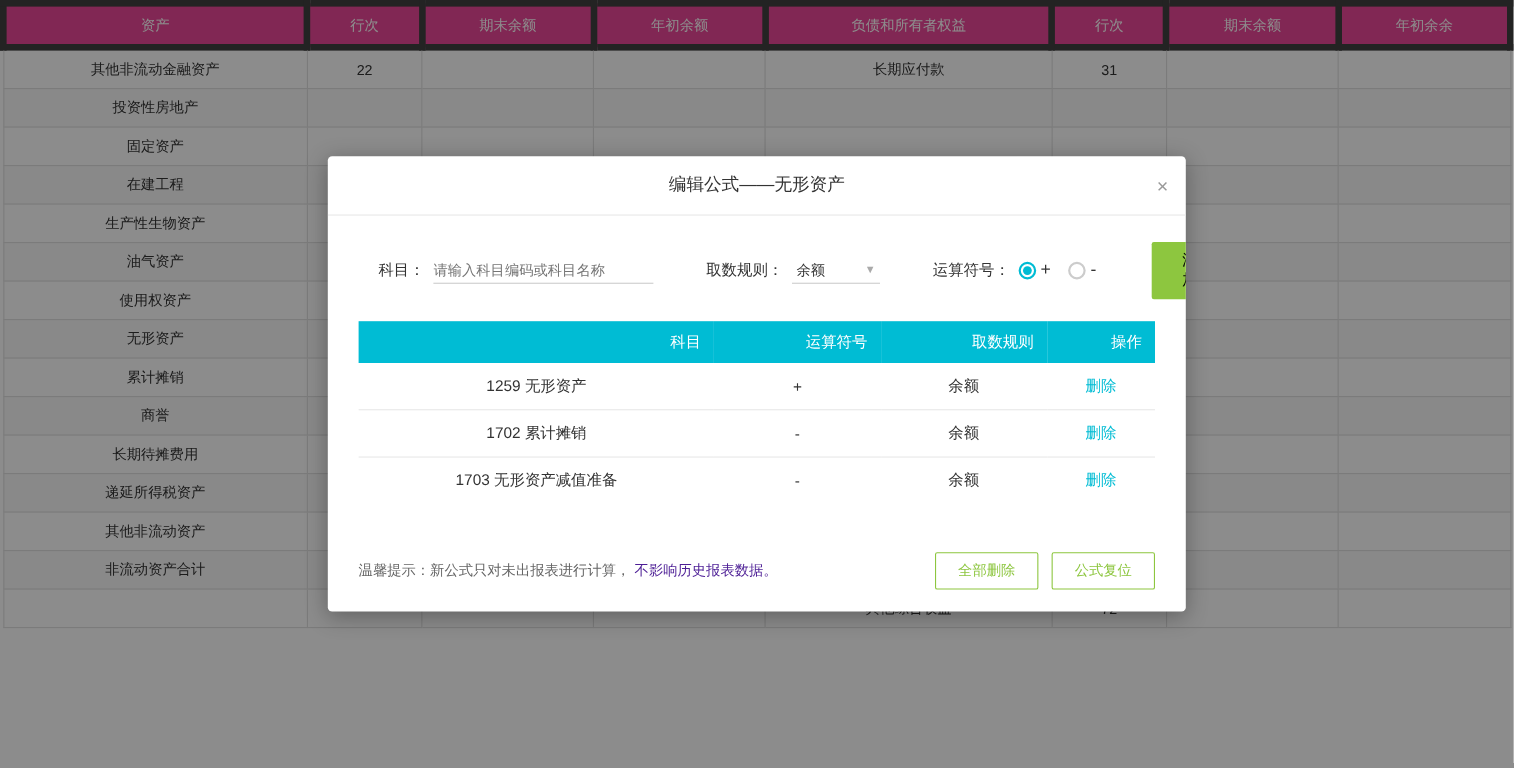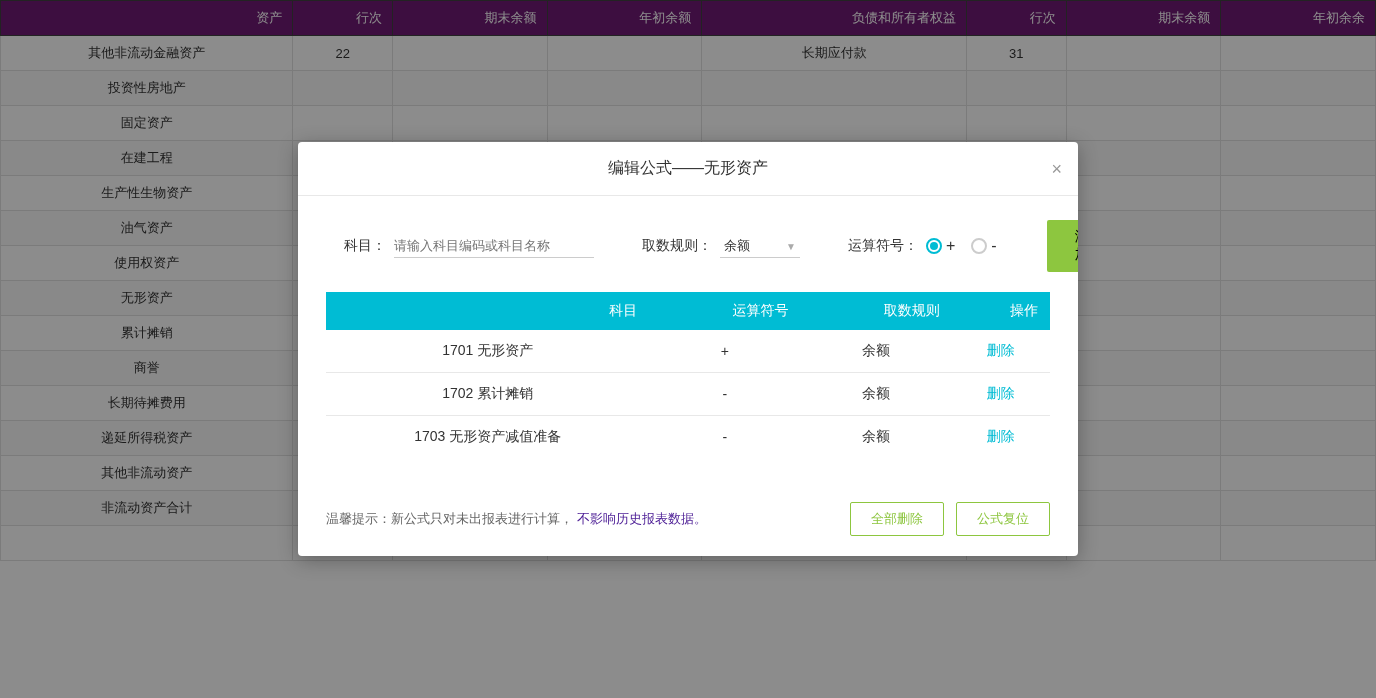--- a/index.html
+++ b/index.html
@@ -20,25 +20,25 @@
       background: #fff;
     }
 
     .bg-table {
       width: 100%;
       border-collapse: collapse;
       font-size: 13px;
     }
 
     .bg-table th {
-      background: #701a75;
+      background: #ec4899;
       color: #fff;
       padding: 8px 10px;
-      text-align: right;
-      border: 1px solid #404040;
+      text-align: center;
+      border: 6px solid #404040;
       font-weight: normal;
     }
 
     .bg-table td {
       padding: 8px 10px;
       border: 1px solid #e0e0e0;
       text-align: center;
       color: #333;
     }
 
@@ -504,21 +504,21 @@
         <thead>
           <tr>
             <th>科目</th>
             <th>运算符号</th>
             <th>取数规则</th>
             <th>操作</th>
           </tr>
         </thead>
         <tbody>
           <tr>
-            <td>1701 无形资产</td>
+            <td>1259 无形资产</td>
             <td>+</td>
             <td>余额</td>
             <td><a class="delete-link">删除</a></td>
           </tr>
           <tr>
             <td>1702 累计摊销</td>
             <td>-</td>
             <td>余额</td>
             <td><a class="delete-link">删除</a></td>
           </tr>

